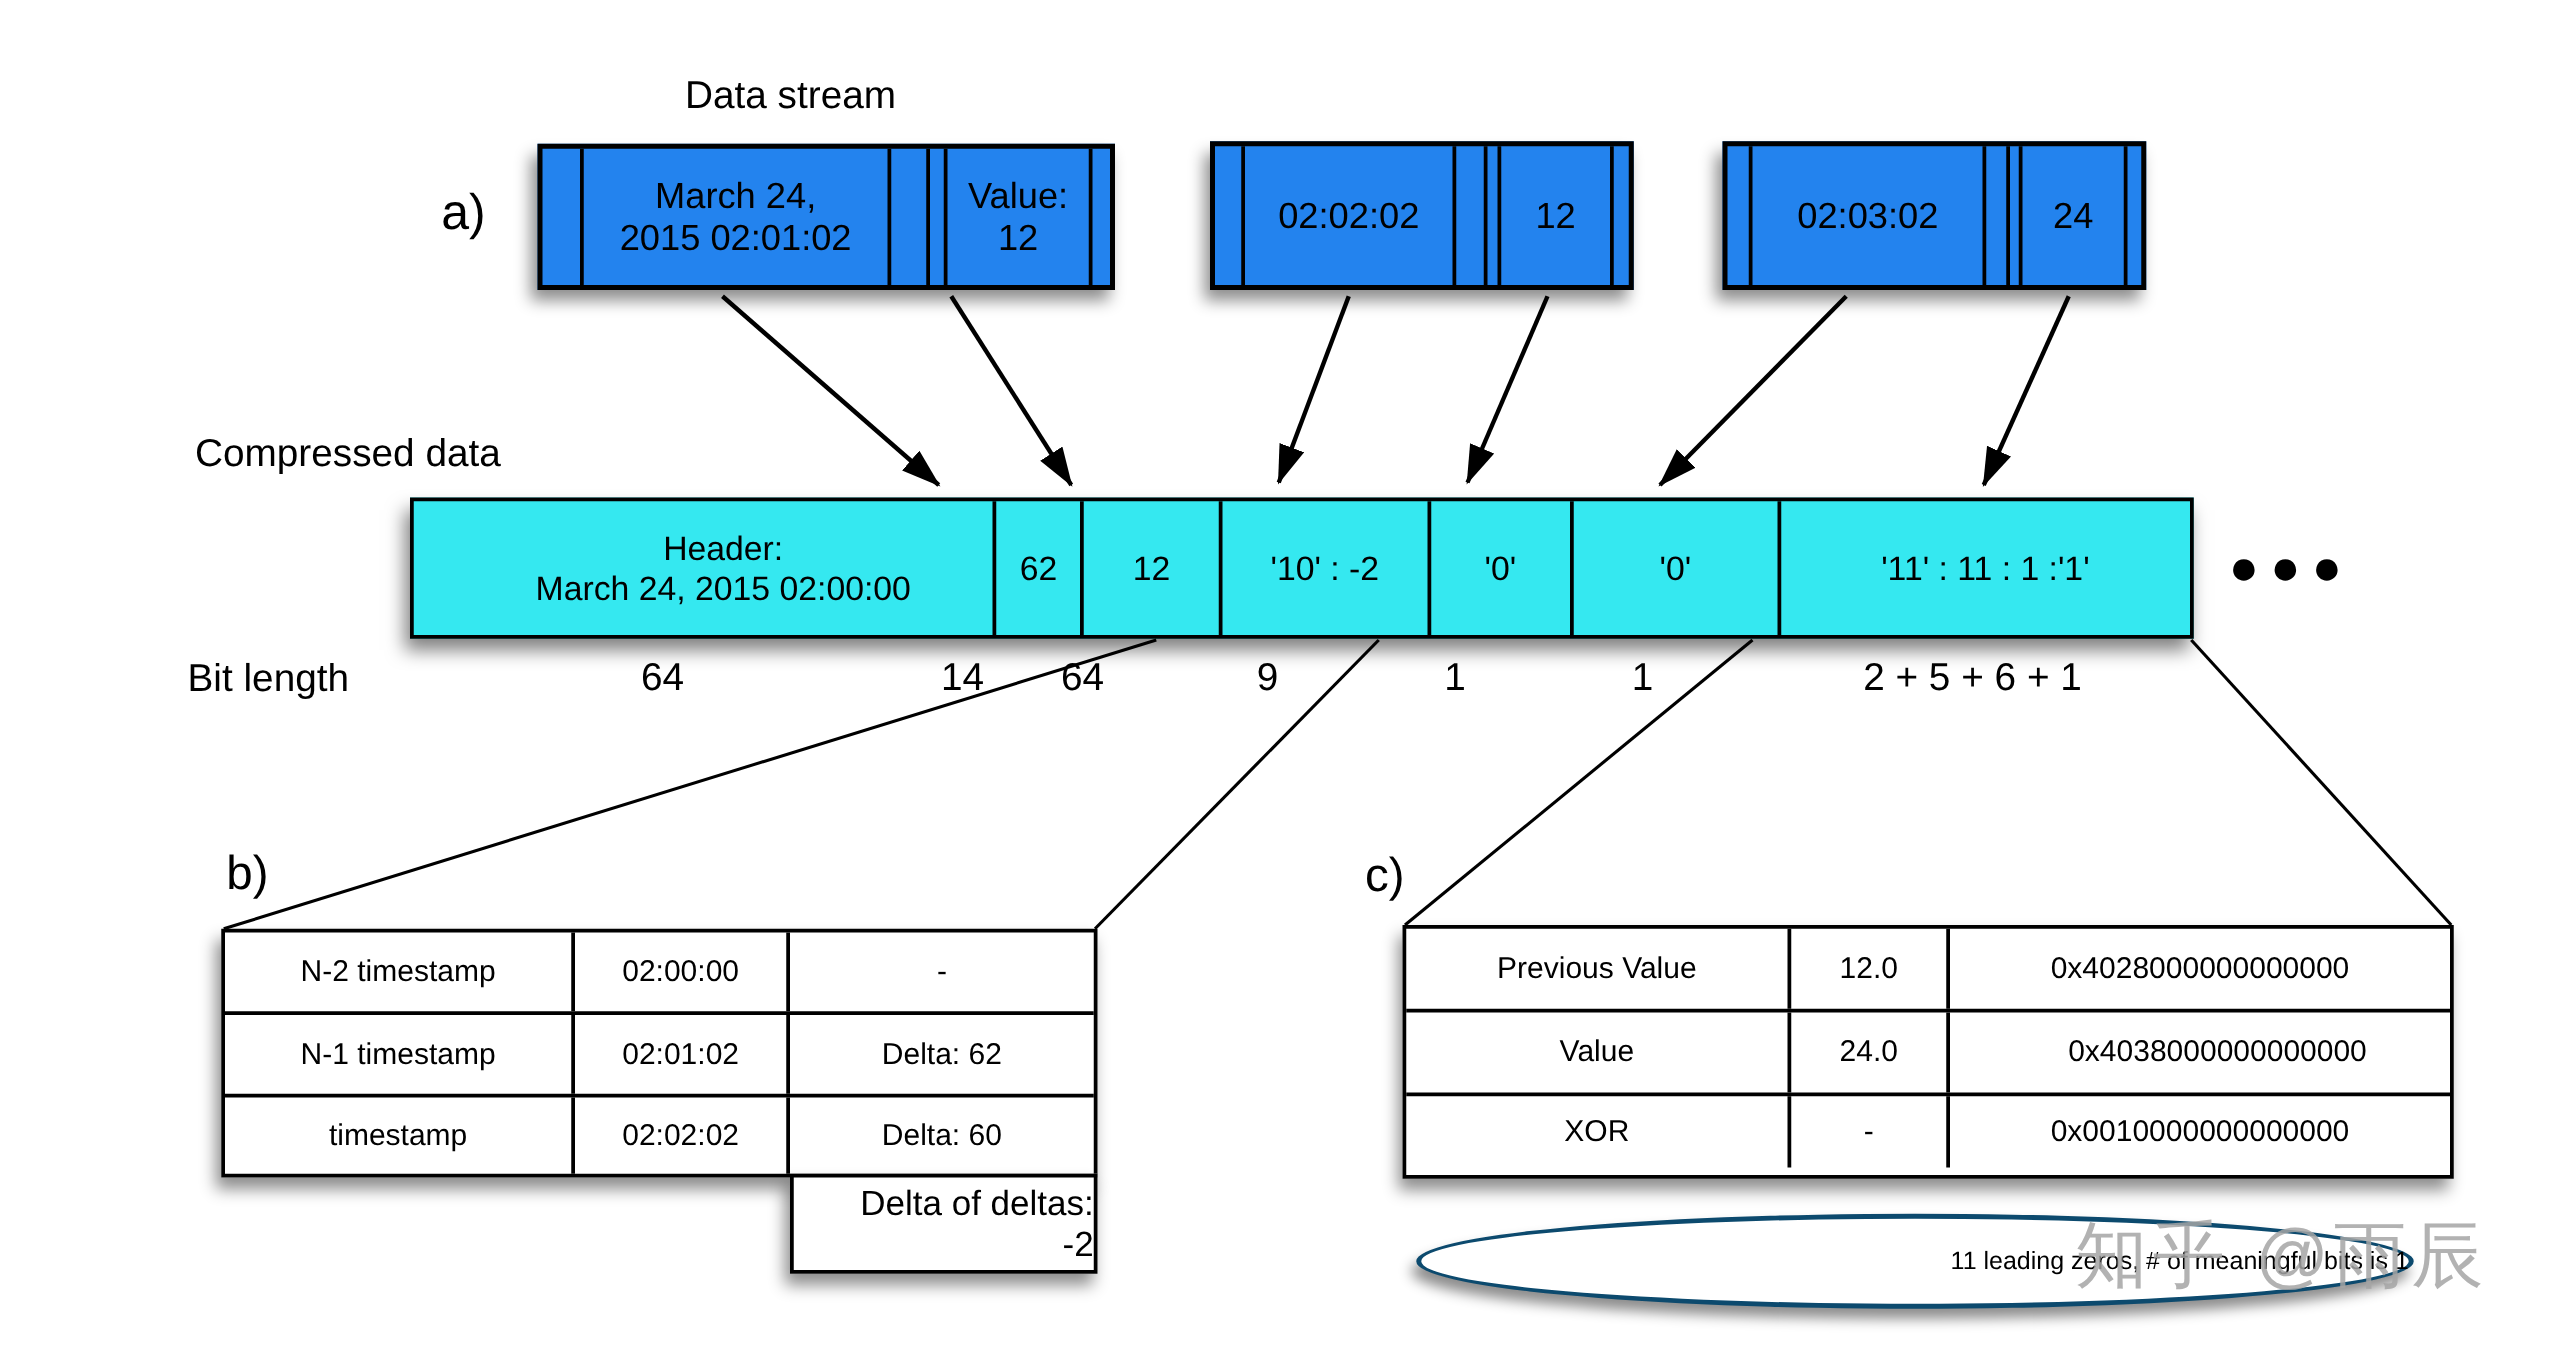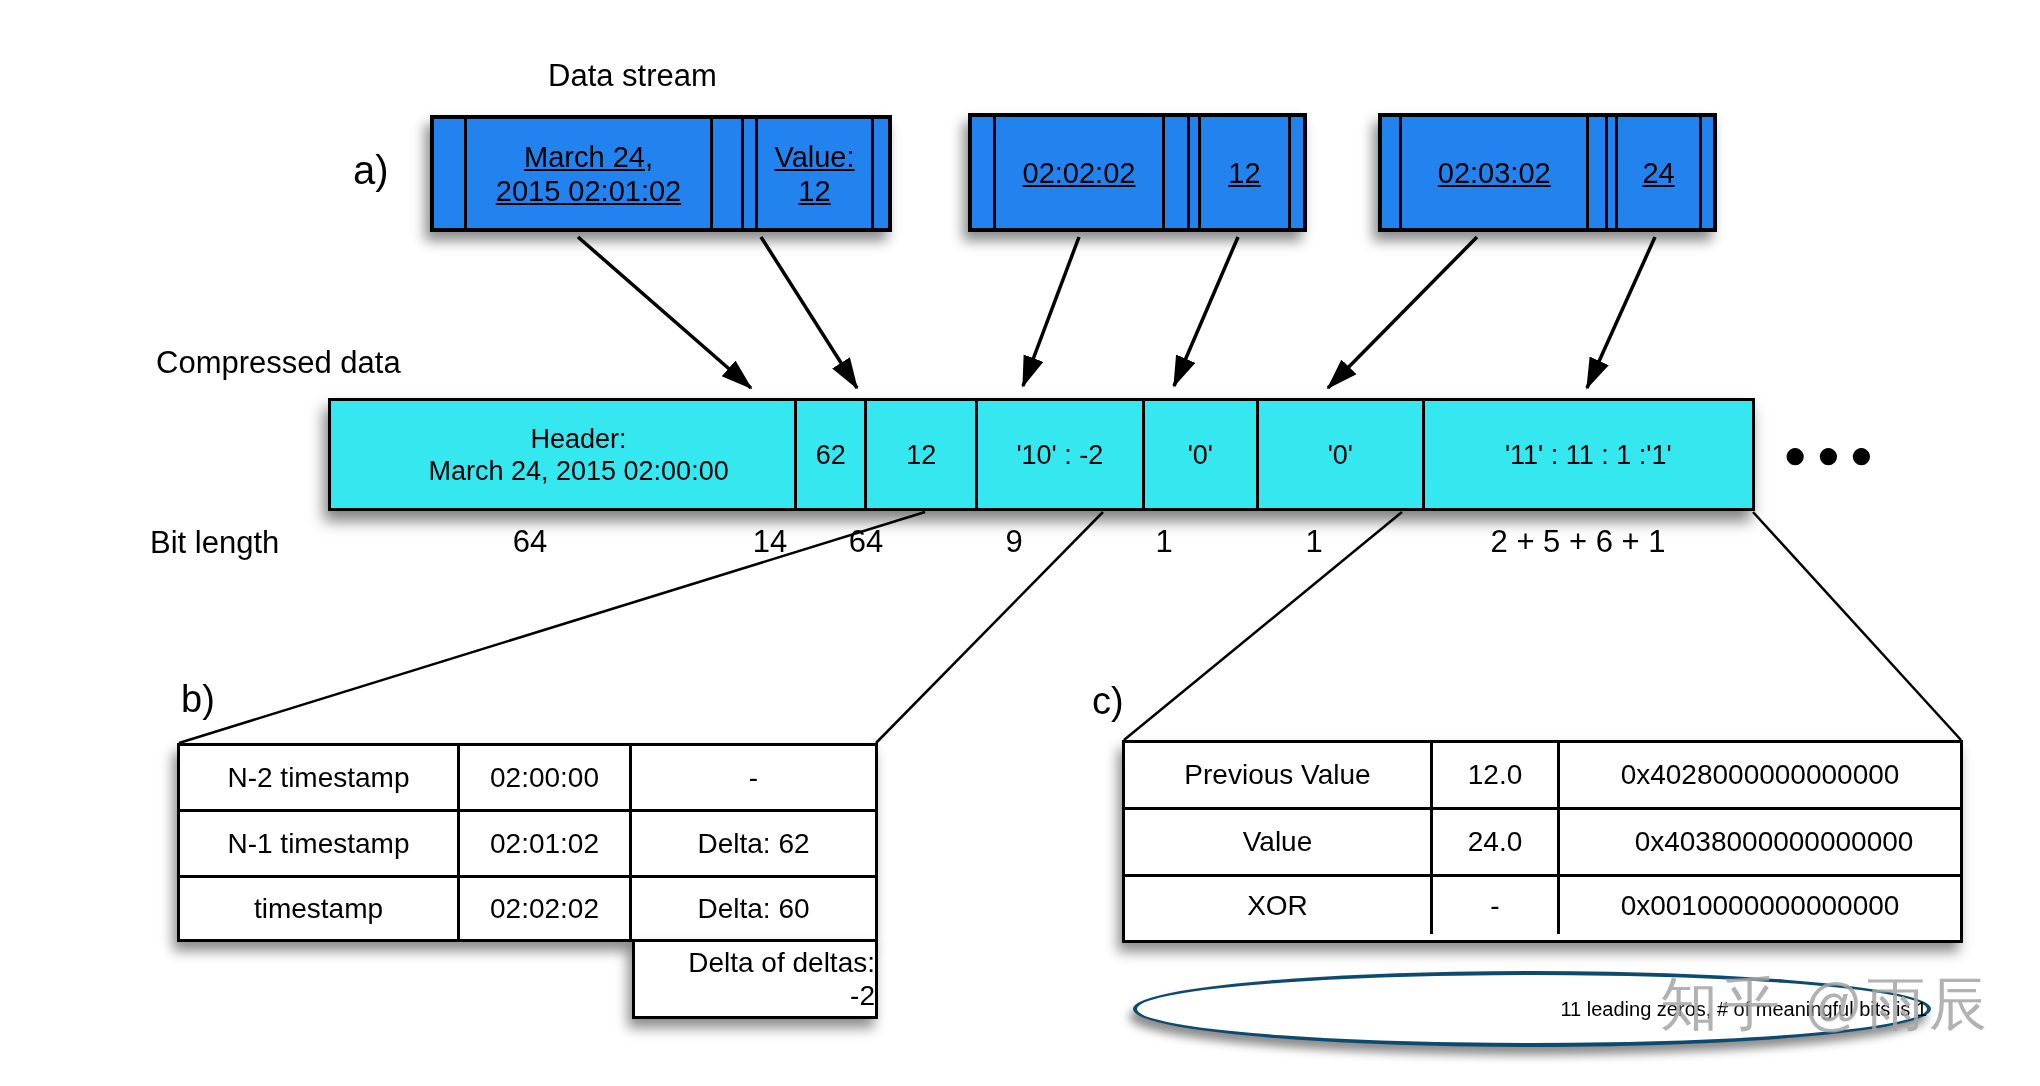--- a/index.html
+++ b/index.html
@@ -5,38 +5,38 @@
   html,body{margin:0;padding:0;background:#ffffff;}
   .canvas{position:relative;width:2040px;height:1086px;background:#ffffff;overflow:hidden;
           font-family:"Liberation Sans","DejaVu Sans",sans-serif;color:#000;}
   .lbl{position:absolute;white-space:nowrap;color:#000;}
 
   
   .streambox{position:absolute;display:flex;border:4px solid #000;background:#2383ee;
              box-shadow:-5px 9px 12px rgba(0,0,0,.45);box-sizing:border-box;}
   .streambox .cell{box-sizing:border-box;height:100%;display:flex;flex-direction:column;
                    align-items:center;justify-content:center;font-size:29px;line-height:34px;}
-  .streambox .cell.divr{border-right:3px solid #000;text-decoration:underline;}
+  .streambox .cell.divr{border-right:3px solid #000;}
 
   
   .comprow{position:absolute;left:328px;top:398px;width:1427px;height:113px;display:flex;
            border:3px solid #000;background:#35e8f0;box-sizing:border-box;
            box-shadow:-4px 10px 14px rgba(0,0,0,.5);}
   .comprow .cell{box-sizing:border-box;height:100%;display:flex;flex-direction:column;
                  align-items:center;justify-content:center;font-size:27px;line-height:32px;}
   .comprow .cell.divr{border-right:3px solid #000;}
 
   .bit{position:absolute;top:524px;transform:translateX(-50%);font-size:31px;}
 
   
   .ztable{position:absolute;background:#fff;border:3px solid #000;box-sizing:border-box;
           box-shadow:-4px 9px 12px rgba(0,0,0,.45);}
   .ztable .trow{display:flex;box-sizing:border-box;}
   .ztable .tcell{box-sizing:border-box;display:flex;align-items:center;justify-content:center;
-                 font-size:28px;border-right:3px solid #000;}
+                 font-size:24px;border-right:3px solid #000;}
   .ztable .tcell:last-child{border-right:none;}
   .ztable .trow{border-bottom:3px solid #000;}
   .ztable .trow:last-child{border-bottom:none;border-radius:25px;}
   .extra-cell{position:absolute;border:3px solid #000;background:#fff;box-sizing:border-box;
               display:flex;flex-direction:column;align-items:flex-end;justify-content:center;
               font-size:28px;line-height:33px;box-shadow:-4px 9px 12px rgba(0,0,0,.45);}
 
   
   .callout{position:absolute;left:1133px;top:971px;width:798px;height:76px;border:4px solid #0c4a6e;
            border-radius:50%/50%;background:#fff;box-sizing:border-box;display:flex;

